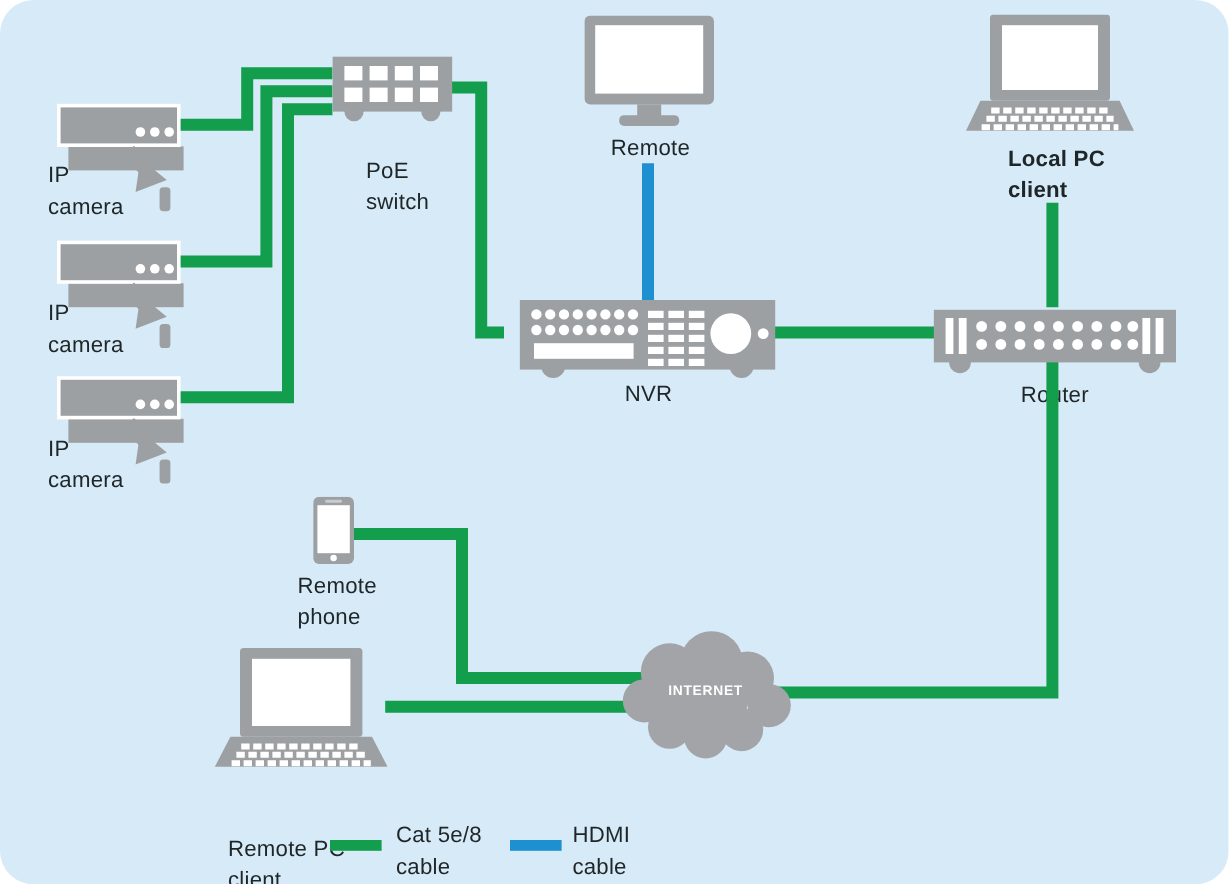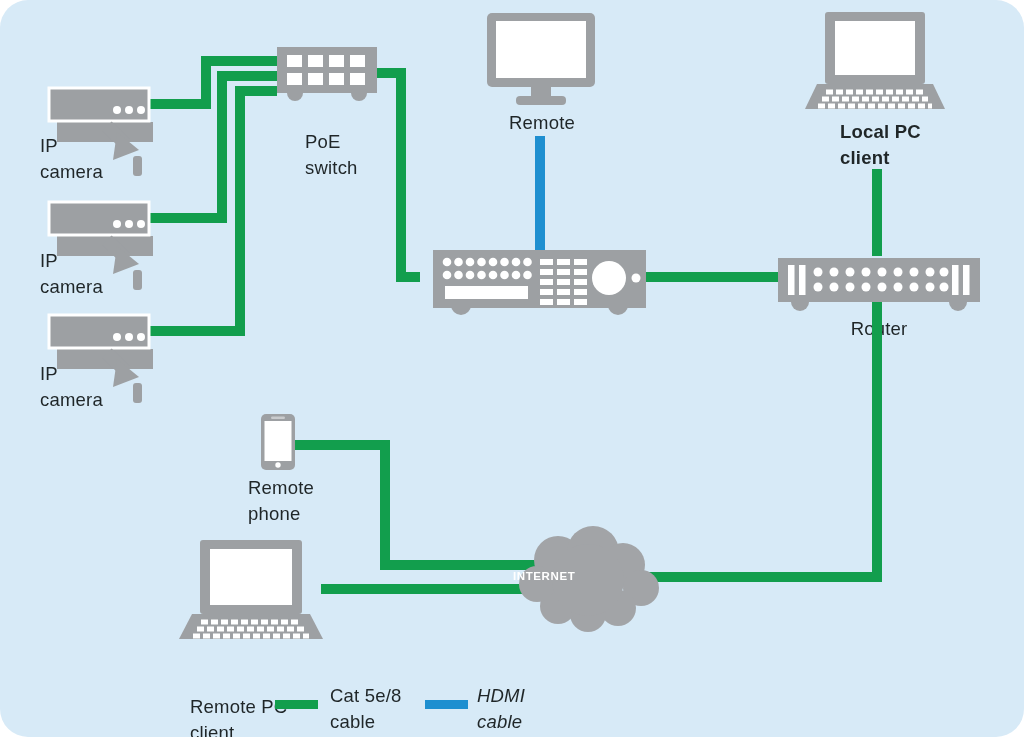--- a/index.html
+++ b/index.html
@@ -14,21 +14,21 @@
   .node{position:absolute;}
   .label{
     position:absolute;font-size:18.5px;line-height:26px;
     white-space:pre-line;letter-spacing:0.2px;
   }
   .label.centered{text-align:center;}
   #cables{position:absolute;left:0;top:0;z-index:1;}
   .node,.cloud-text{z-index:2;}
   .cloud-text{
     position:absolute;color:#ffffff;font-weight:bold;font-size:11.5px;
-    letter-spacing:0.6px;text-align:left;
+    letter-spacing:0.6px;text-align:center;
   }
   .legend-swatch{position:absolute;width:43px;height:9px;}
   svg{display:block;}
 </style>
 </head>
 <body>
 
 <div id="stage" style="color: rgb(31, 38, 40);">
 
   <div id="panel" style="background-color: rgb(215, 234, 247);"></div>
@@ -190,20 +190,21 @@
           <rect x="124" y="39" width="13" height="6"></rect>
           <rect x="141" y="39" width="13" height="6"></rect>
         <rect x="107" y="49" width="13" height="6"></rect>
           <rect x="124" y="49" width="13" height="6"></rect>
           <rect x="141" y="49" width="13" height="6"></rect>
         <circle cx="176" cy="28" r="17"></circle>
         <circle cx="203" cy="28" r="4.5"></circle>
       </g>
     </svg>
   </div>
+  <div class="label centered" style="left:433px;top:315px;width:215px;">NVR</div>
 
   <div class="node" style="left:778px;top:258px;">
     <svg width="202" height="56" viewBox="0 0 202 56">
       <g style="fill: rgb(157, 160, 163);">
         <circle cx="22" cy="44" r="9"></circle>
         <circle cx="180" cy="44" r="9"></circle>
         <rect x="0" y="0" width="202" height="44"></rect>
       </g>
       <g fill="#ffffff">
         <rect x="10" y="7" width="6.5" height="30"></rect>
@@ -275,16 +276,16 @@
         <circle cx="75" cy="60" r="36"></circle>
       </g>
     </svg>
   </div>
   <div class="cloud-text" style="left: 513px; top: 570px; width: 150px; color: rgb(255, 255, 255);">INTERNET</div>
 
   <div class="legend-swatch" style="left: 275px; top: 700px; background-color: rgb(18, 158, 77);"></div>
   <div class="label" style="left:330px;top:683px;">Cat 5e/8
 cable</div>
   <div class="legend-swatch" style="left: 425px; top: 700px; background-color: rgb(30, 143, 208);"></div>
-  <div class="label" style="left:477px;top:683px;font-style:italic;">HDMI
+  <div class="label" style="left:477px;top:683px;">HDMI
 cable</div>
 
 </div>
 
 </body></html>

